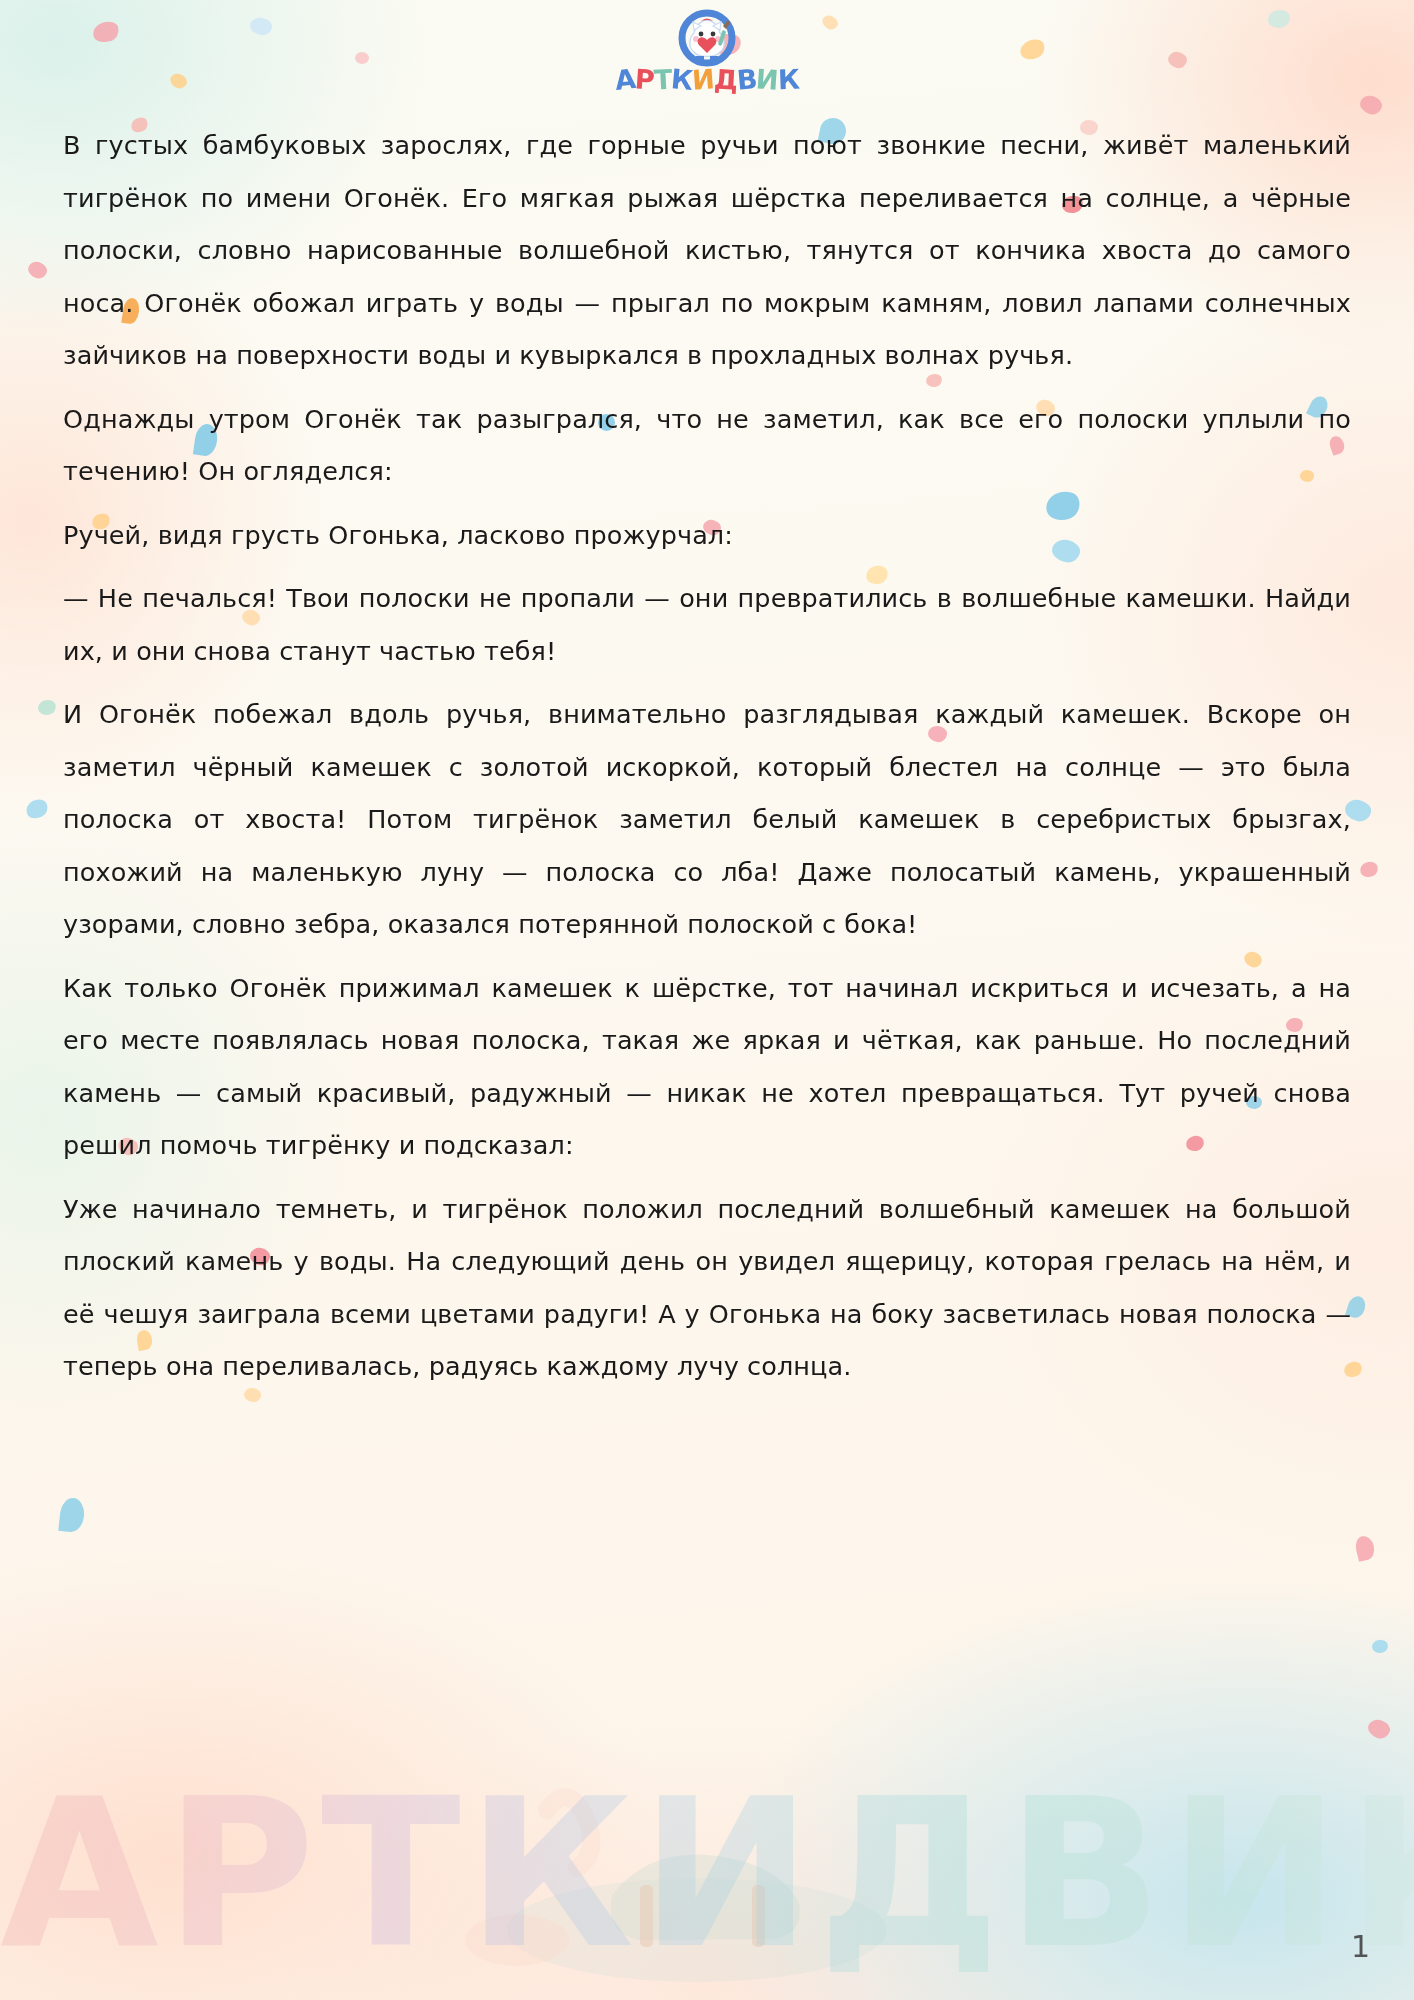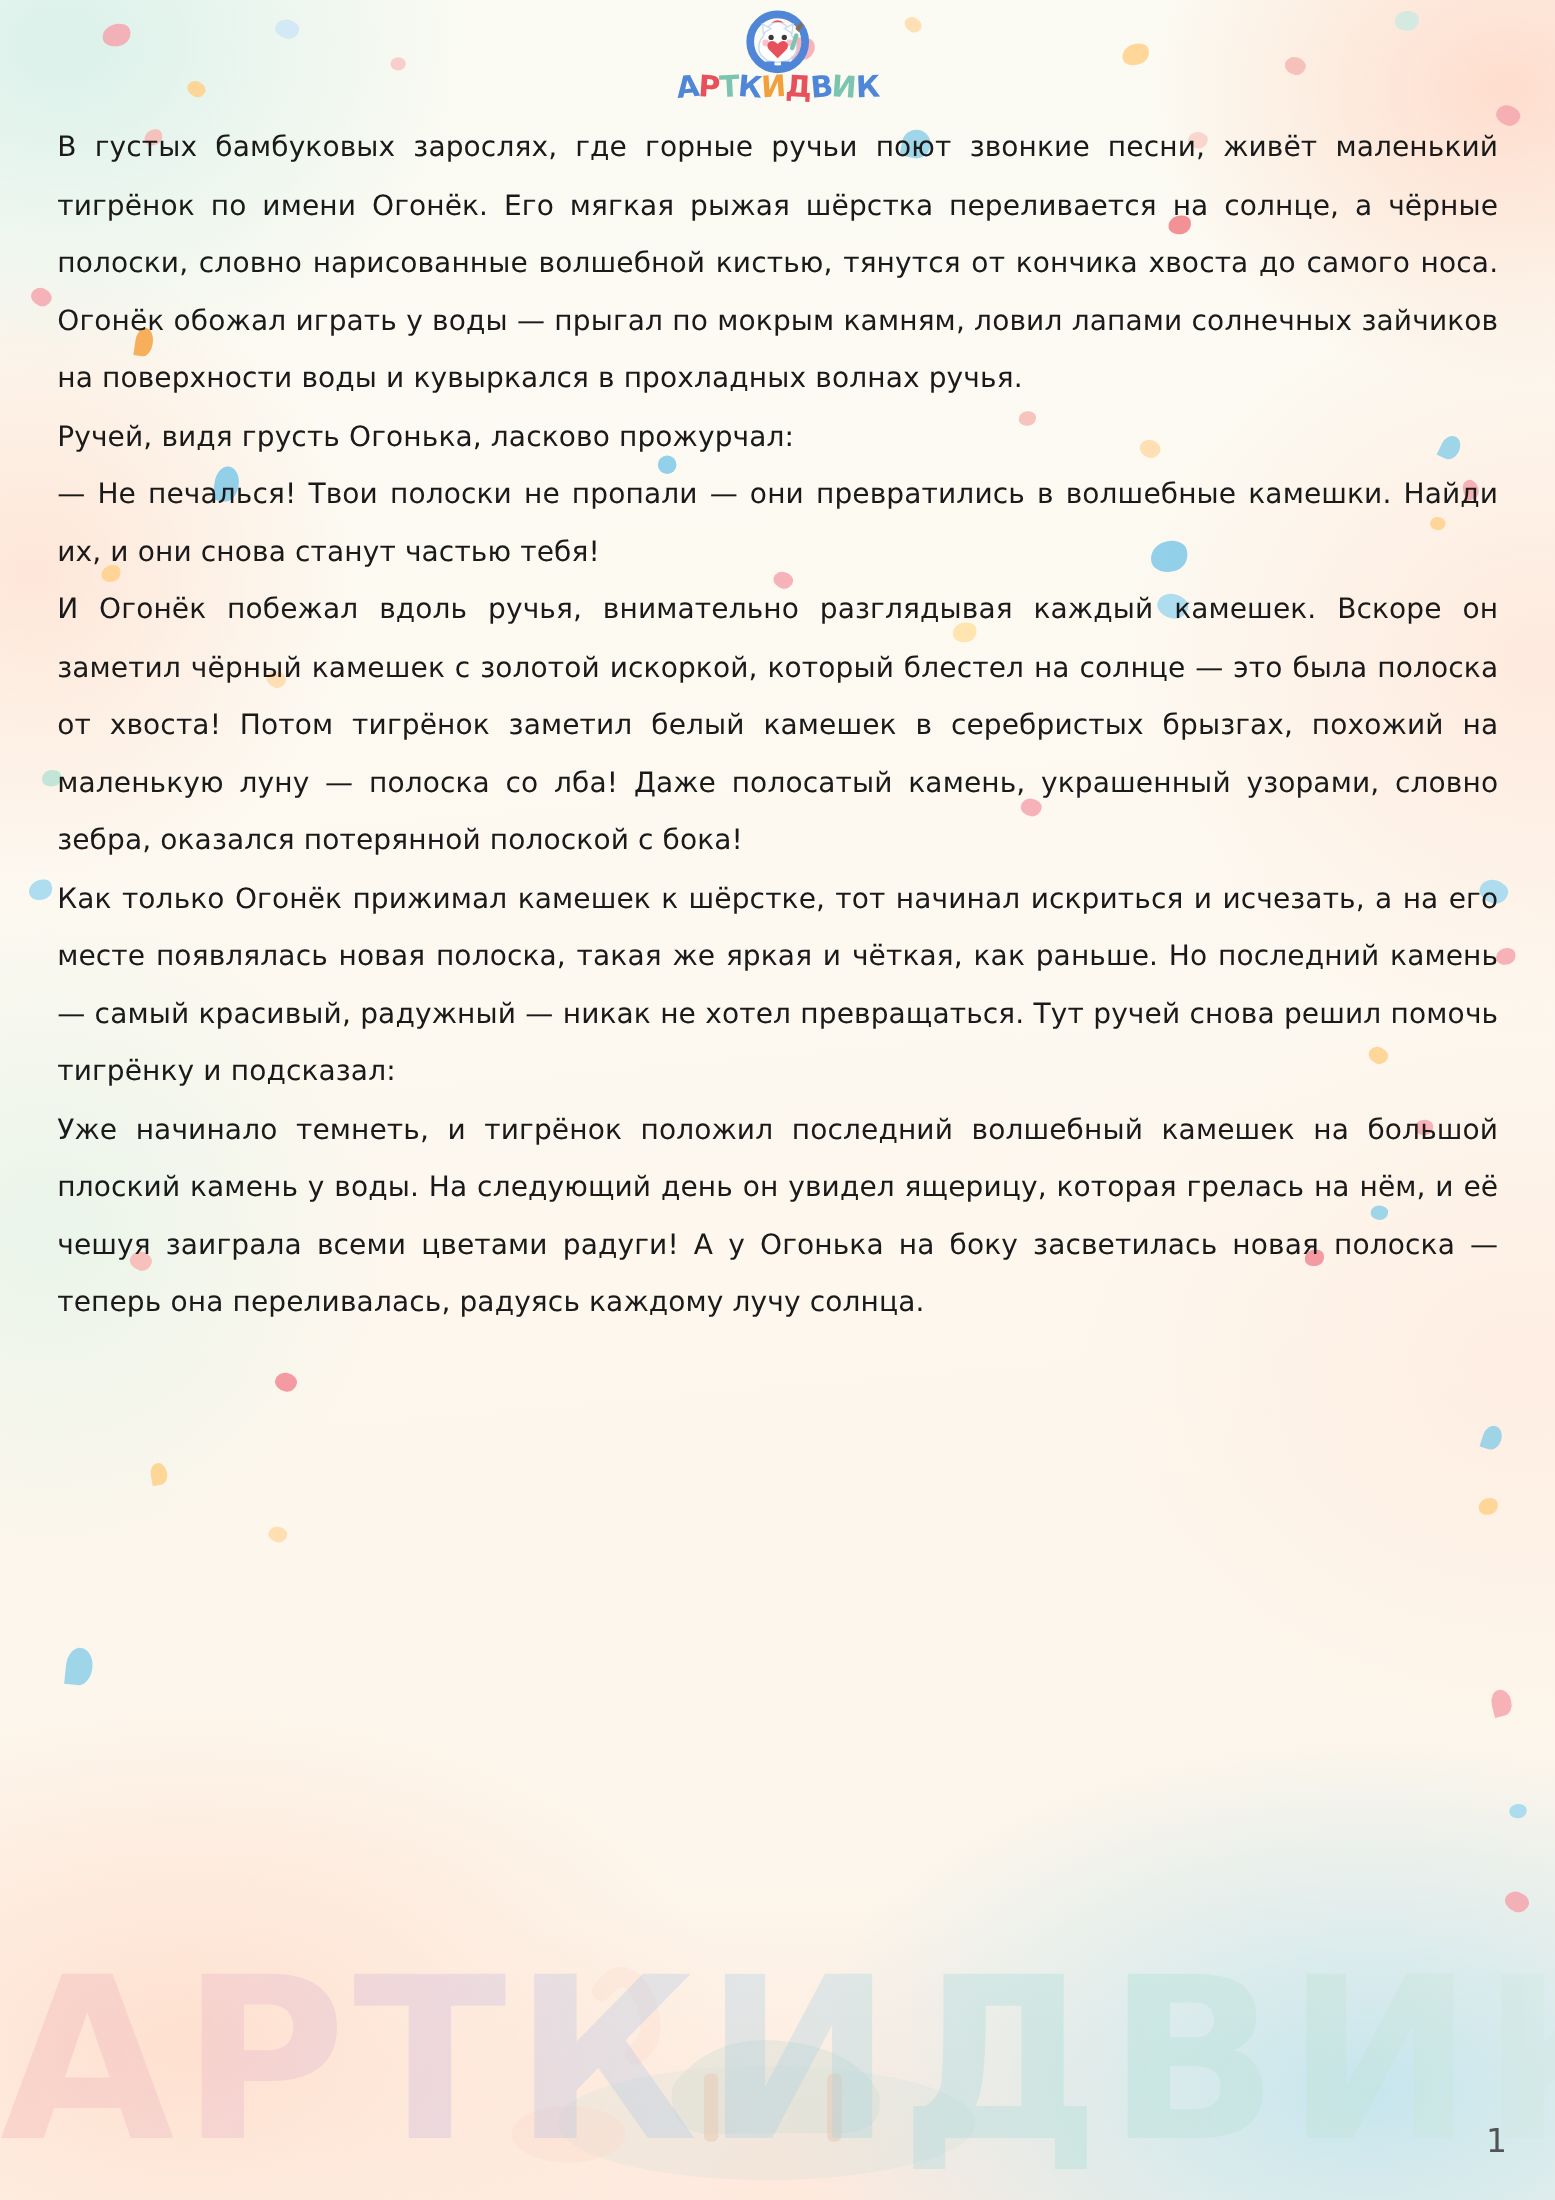--- a/index.html
+++ b/index.html
@@ -119,21 +119,21 @@
     letter-spacing: 1.2px;
     color: #1d1d1d;
   }
   .body-text {
     font-family: "DejaVu Sans", sans-serif;
     font-size: 25.5px;
     line-height: 52.5px;
     color: #1a1a1a;
     letter-spacing: 0.1px;
   }
-  .para { margin: 0; }
+  .para { margin: 11px; }
   .para.just { text-align: justify; text-align-last: left; }
 
   
   .page-number {
     position: absolute;
     right: 44px;
     bottom: 36px;
     z-index: 6;
     font-family: "DejaVu Sans", sans-serif;
     font-size: 30px;
@@ -225,20 +225,21 @@
     <rect x="243" y="195" width="13" height="62" rx="5" fill="#c79a78" opacity=".55"></rect>
     <rect x="355" y="195" width="13" height="62" rx="5" fill="#c79a78" opacity=".55"></rect>
     <path d="M150 120 q22 -30 40 10 q12 34 -10 48" fill="none" stroke="#f0bdb0" stroke-width="18" opacity=".35" stroke-linecap="round"></path>
     <ellipse cx="120" cy="250" rx="52" ry="26" fill="#f3c9b6" opacity=".4"></ellipse>
   </svg>
   <div class="watermark">АРТКИДВИК</div>
 
   <div class="content">
     <div class="body-text">
       <p class="para just">В густых бамбуковых зарослях, где горные ручьи поют звонкие песни, живёт маленький тигрёнок по имени Огонёк. Его мягкая рыжая шёрстка переливается на солнце, а чёрные полоски, словно нарисованные волшебной кистью, тянутся от кончика хвоста до самого носа. Огонёк обожал играть у воды — прыгал по мокрым камням, ловил лапами солнечных зайчиков на поверхности воды и кувыркался в прохладных волнах ручья.</p>
+      <p class="para just">Однажды утром Огонёк так разыгрался, что не заметил, как все его полоски уплыли по течению! Он огляделся:</p>
       <p class="para">Ручей, видя грусть Огонька, ласково прожурчал:</p>
       <p class="para just">— Не печалься! Твои полоски не пропали — они превратились в волшебные камешки. Найди их, и они снова станут частью тебя!</p>
       <p class="para just">И Огонёк побежал вдоль ручья, внимательно разглядывая каждый камешек. Вскоре он заметил чёрный камешек с золотой искоркой, который блестел на солнце — это была полоска от хвоста! Потом тигрёнок заметил белый камешек в серебристых брызгах, похожий на маленькую луну — полоска со лба! Даже полосатый камень, украшенный узорами, словно зебра, оказался потерянной полоской с бока!</p>
       <p class="para just">Как только Огонёк прижимал камешек к шёрстке, тот начинал искриться и исчезать, а на его месте появлялась новая полоска, такая же яркая и чёткая, как раньше. Но последний камень — самый красивый, радужный — никак не хотел превращаться. Тут ручей снова решил помочь тигрёнку и подсказал:</p>
       <p class="para just">Уже начинало темнеть, и тигрёнок положил последний волшебный камешек на большой плоский камень у воды. На следующий день он увидел ящерицу, которая грелась на нём, и её чешуя заиграла всеми цветами радуги! А у Огонька на боку засветилась новая полоска — теперь она переливалась, радуясь каждому лучу солнца.</p>
     </div>
   </div>
 
   <div class="page-number">1</div>
 </div>

